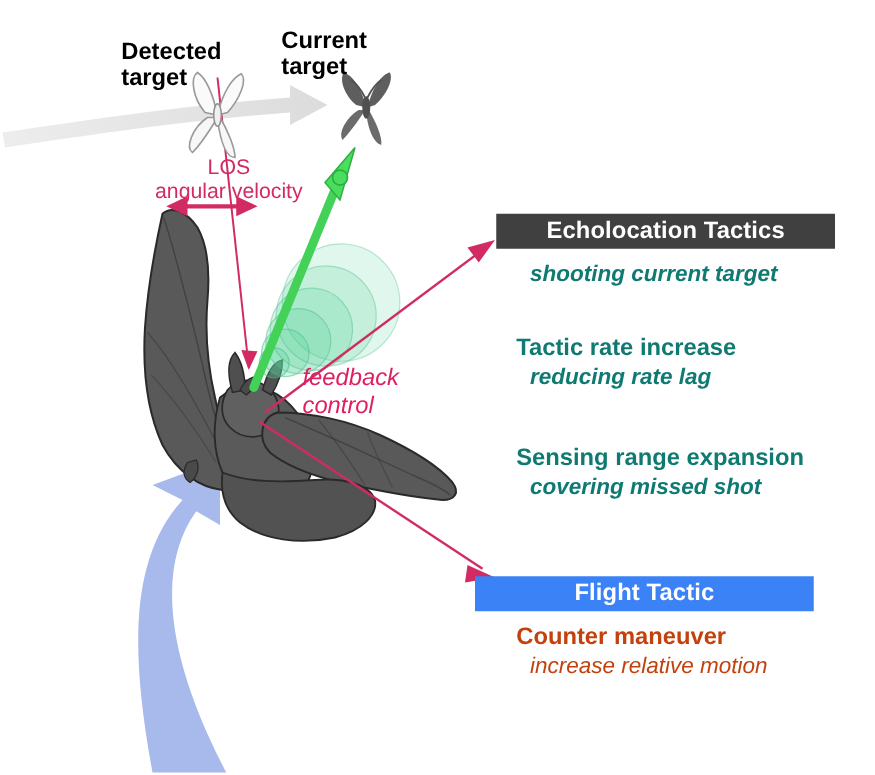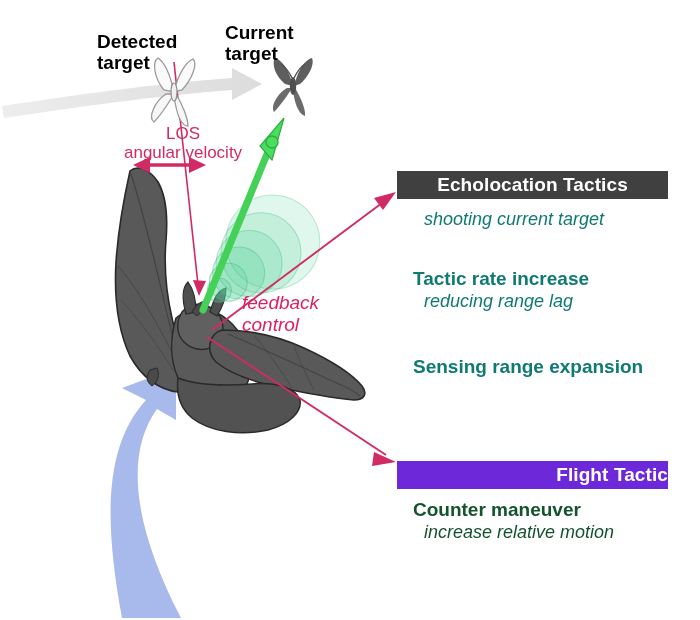--- a/index.html
+++ b/index.html
@@ -34,22 +34,22 @@
     line-height:22px;
     white-space:pre;
   }
   .item .sub{
     font-style:italic;
     font-size:18px;
     line-height:22px;
     white-space:pre;
     padding-left:11px;
   }
-  .teal-txt{color:#0f7a72;}
-  .navy-txt{color:#14532d;}
+  .teal-txt{color:#0f7a72;font-weight:bold;}
+  .navy-txt{color:#c2410c;}
 
   .top-label{
     font-weight:bold;
     font-size:19px;
     line-height:21px;
     color:#000000;
     white-space:pre;
   }
   .crimson-los{
     color:#d22b63;
@@ -207,28 +207,29 @@
   <div class="box-bar" style="left:397px;top:171px;width:271px;height:28px;background:#404040;">
     <span class="hdr-label">Echolocation Tactics</span>
   </div>
 
   <div class="item" style="left:413px;top:208px;">
     <div class="sub teal-txt">shooting current target</div>
   </div>
 
   <div class="item" style="left:413px;top:268px;">
     <div class="main teal-txt">Tactic rate increase</div>
-    <div class="sub teal-txt">reducing range lag</div>
+    <div class="sub teal-txt">reducing rate lag</div>
   </div>
 
   <div class="item" style="left:413px;top:328px;margin-top:28px;">
     <div class="main teal-txt">Sensing range expansion</div>
-  </div>
-
-  <div class="box-bar" style="left:397px;top:461px;width:271px;height:28px;background:#6d28d9;justify-content:flex-end;">
+    <div class="sub teal-txt">covering missed shot</div>
+  </div>
+
+  <div class="box-bar" style="left:380px;top:461px;width:271px;height:28px;background:#3b82f6;">
     <span class="hdr-label">Flight Tactic</span>
   </div>
 
   <div class="item" style="left:413px;top:499px;">
     <div class="main navy-txt">Counter maneuver</div>
     <div class="sub navy-txt">increase relative motion</div>
   </div>
 
 </div>
 

